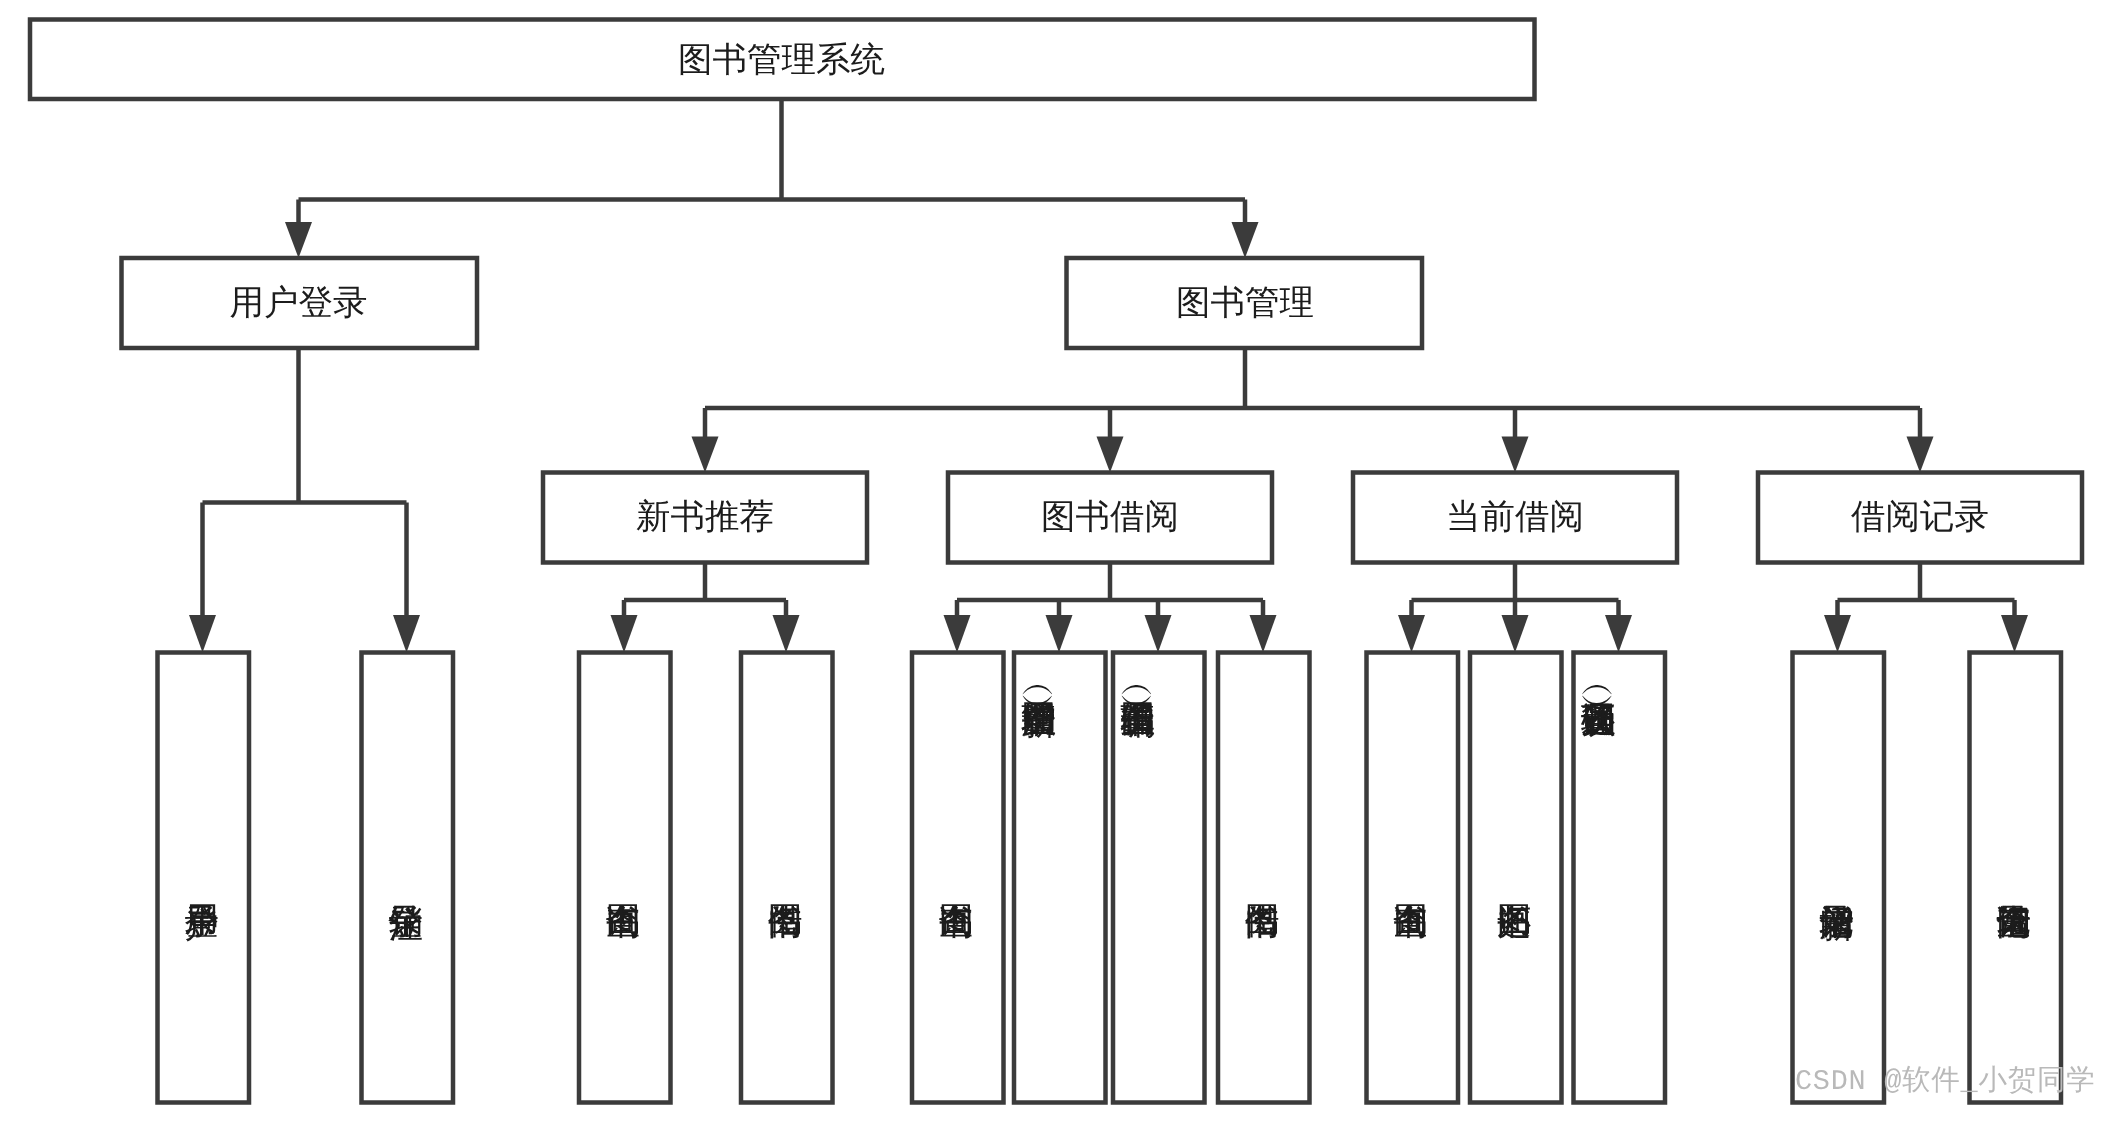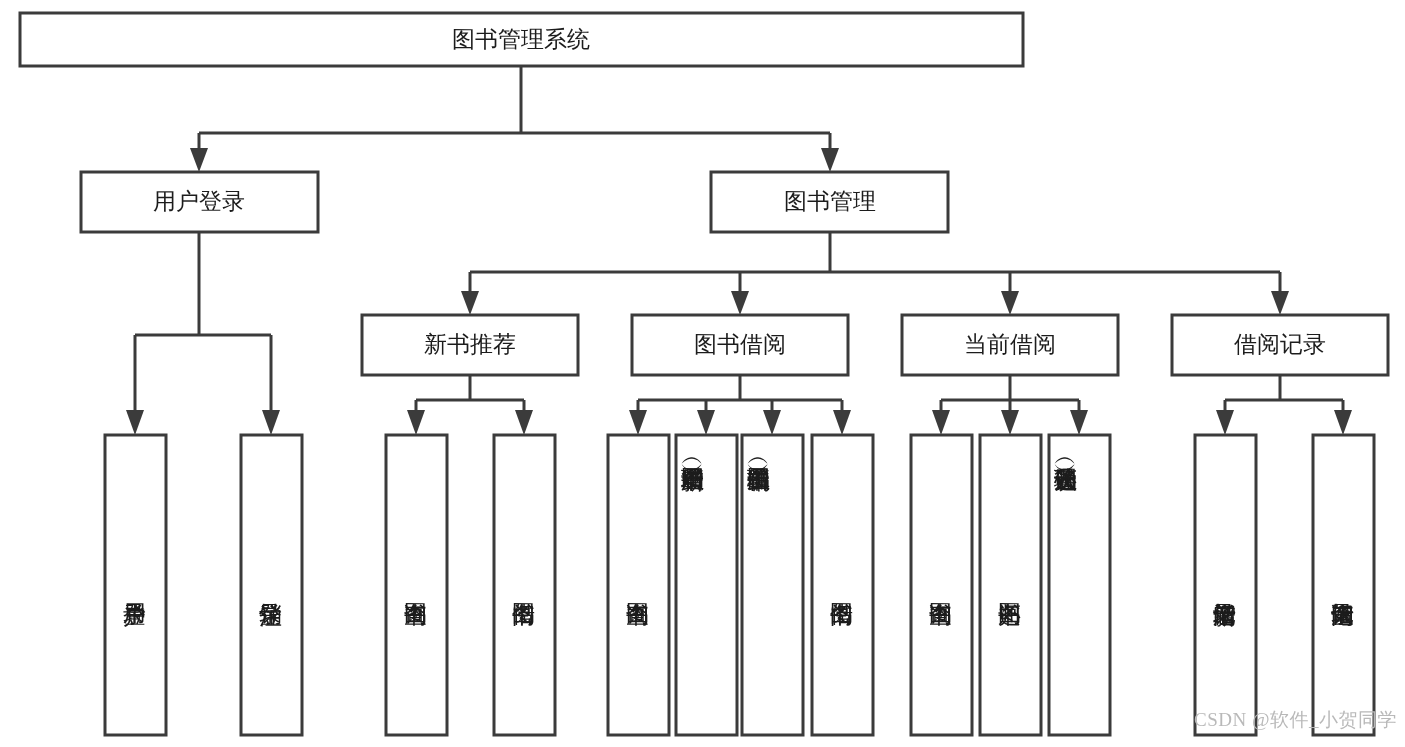--- a/index.html
+++ b/index.html
@@ -51,21 +51,21 @@
   .node-label-v {
     font-family: "Liberation Sans", "DejaVu Sans", sans-serif;
     font-size: 23px;
     fill: #1c1c1c;
     text-anchor: middle;
   }
   .watermark {
     position: absolute;
     right: 8px;
     bottom: 6px;
-    font-family: Liberation Serif, serif;
+    font-family: Liberation Mono, monospace;
     font-size: 19px;
     color: #b9b9b9;
     letter-spacing: 0.5px;
     white-space: nowrap;
     pointer-events: none;
     text-align: center;
   }
 </style>
 </head>
 <body>

